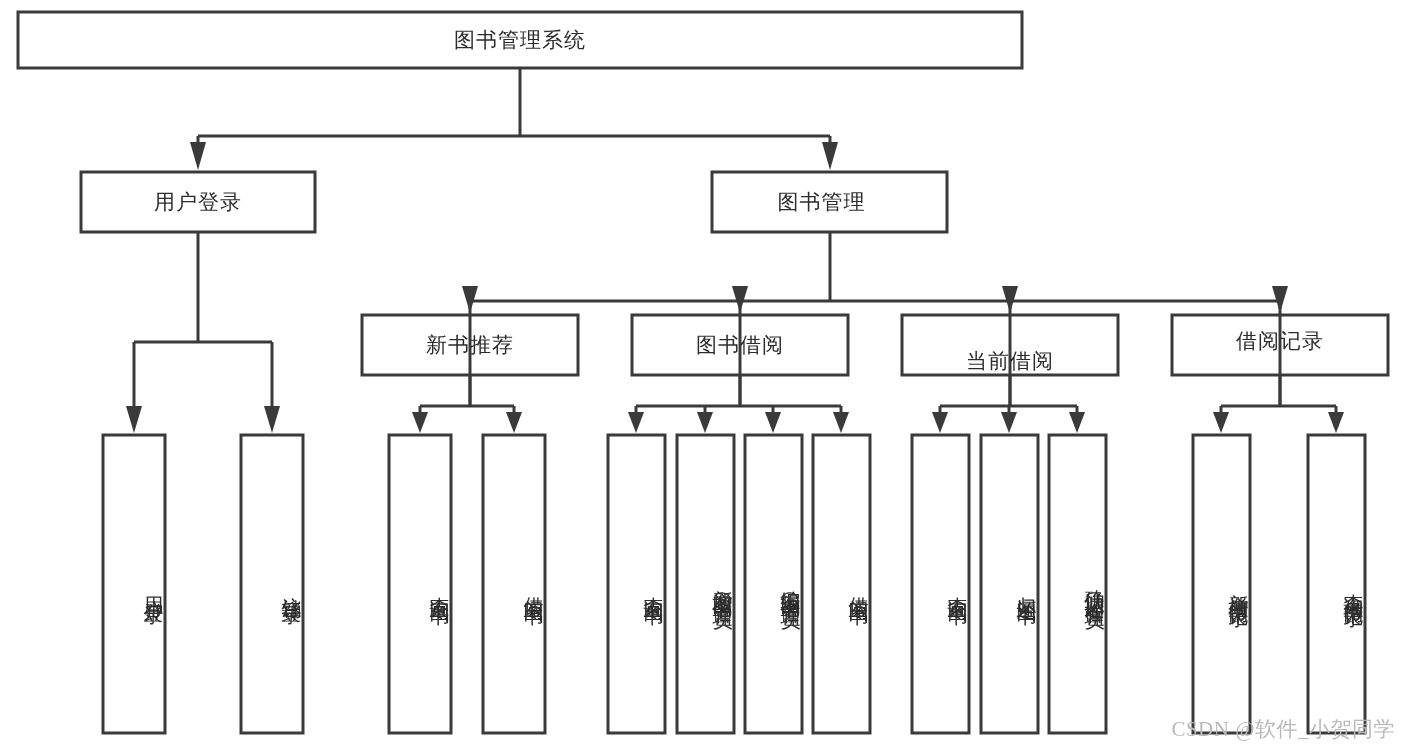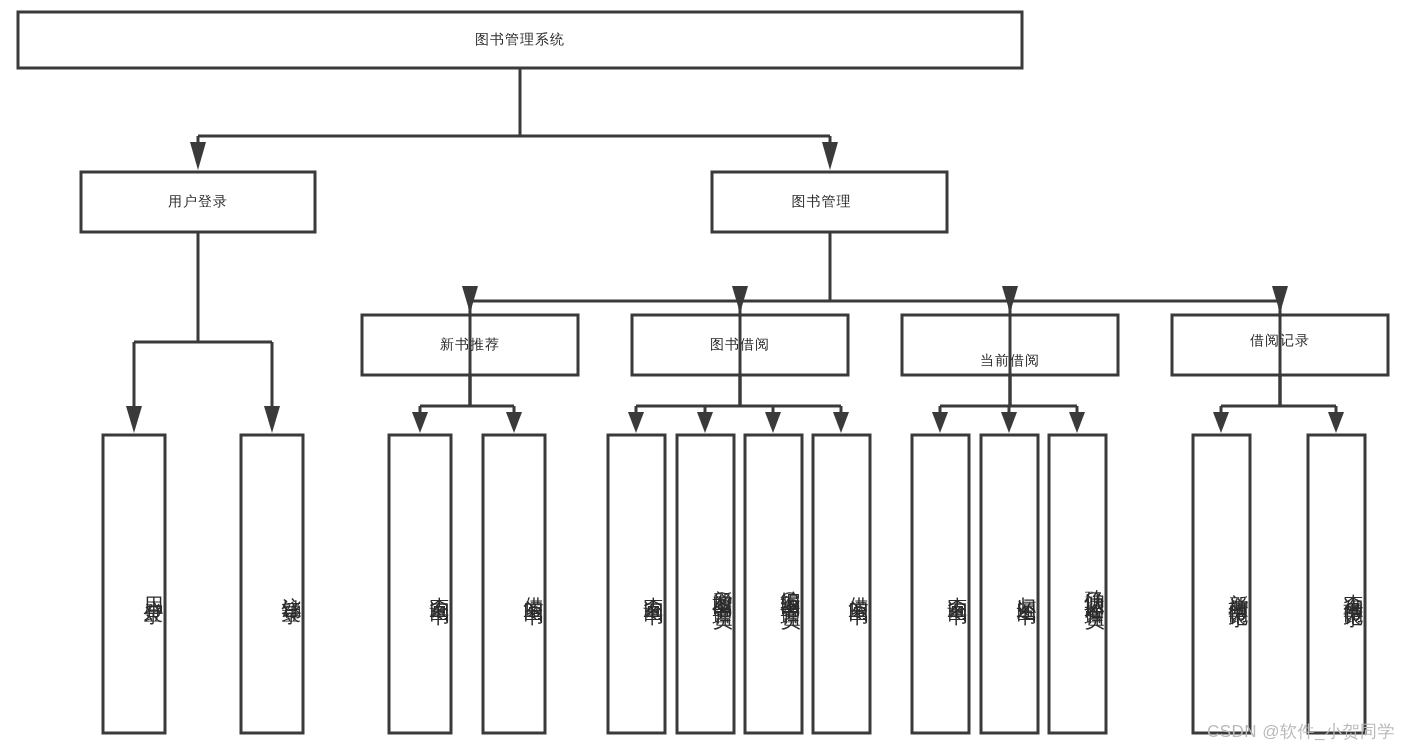--- a/index.html
+++ b/index.html
@@ -39,42 +39,42 @@
     fill: #3a3a3a;
     stroke: none;
   }
   .node-label {
     position: absolute;
     display: flex;
     align-items: center;
     justify-content: center;
     color: #2b2b2b;
     font-family: "Liberation Sans", "DejaVu Sans", sans-serif;
-    font-size: 14px;
+    font-size: 21px;
     line-height: 1.12;
     letter-spacing: 1px;
     pointer-events: none;
     box-sizing: border-box;
   }
   .node-label.vertical {
     writing-mode: vertical-rl;
     text-orientation: upright;
     font-size: 20px;
     letter-spacing: 3px;
     align-items: flex-start;
     justify-content: center;
     padding-top: 6px;
   }
   .watermark {
     position: absolute;
     right: 10px;
     bottom: 4px;
     color: #b9b9b9;
-    font-size: 17px;
-    font-family: Liberation Sans, sans-serif;
+    font-size: 21px;
+    font-family: Liberation Serif, serif;
     letter-spacing: 0.5px;
     white-space: nowrap;
   }
 </style>
 </head>
 <body>
 
 <div id="diagram-root">
 
   <svg id="flow-svg" viewBox="0 0 1405 747">

